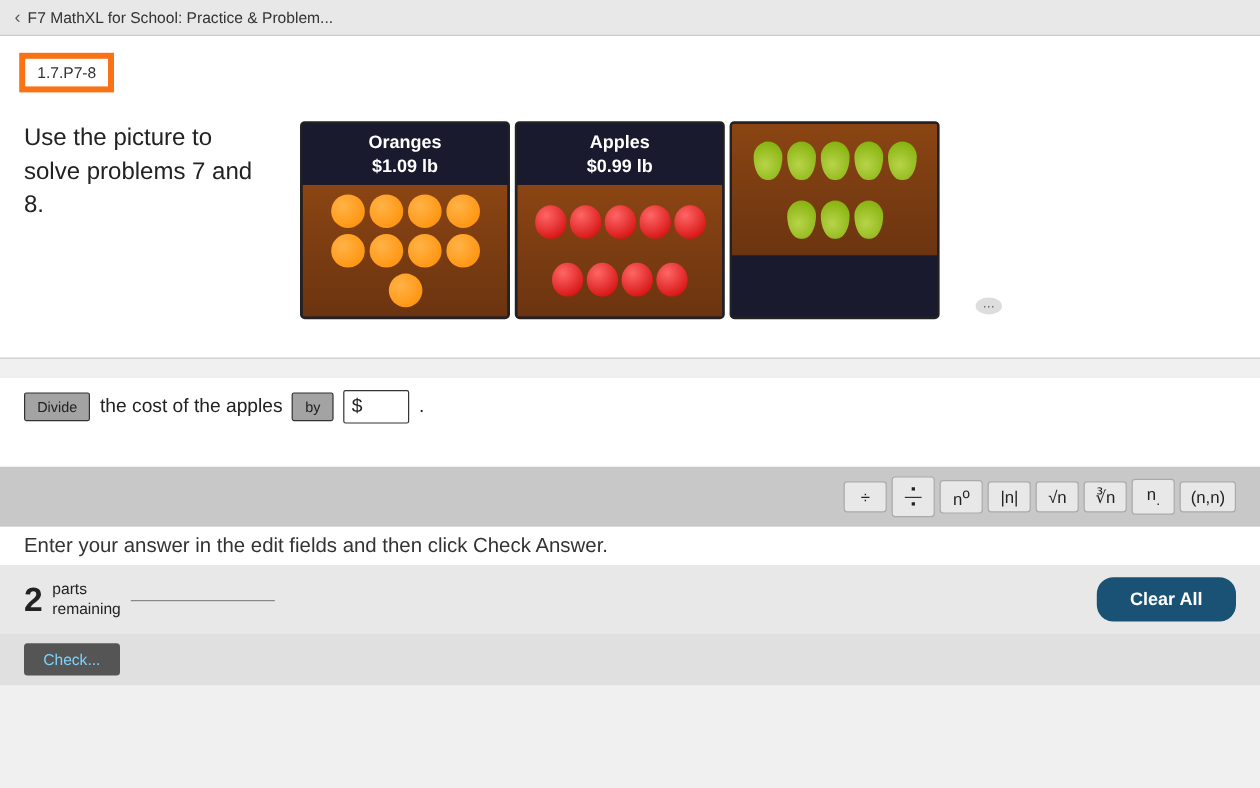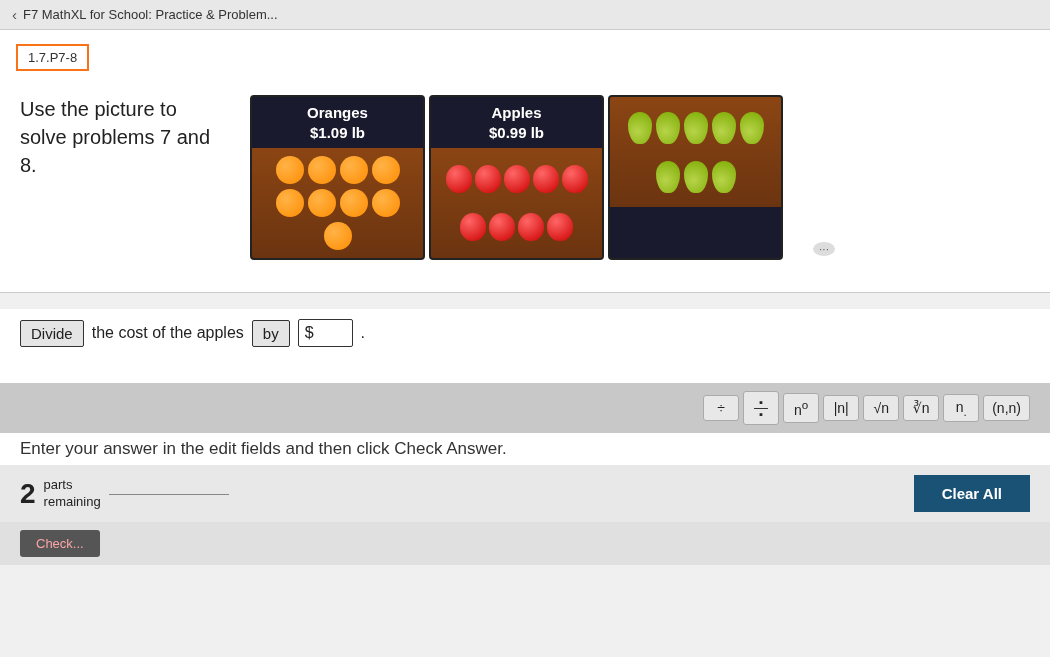--- a/index.html
+++ b/index.html
@@ -27,21 +27,21 @@
       color: #555;
       font-size: 15px;
     }
 
     
     .section-id {
       background: white;
       padding: 4px 10px;
       font-size: 13px;
       color: #333;
-      border: 2px solid #f97316;
+      border: 5px solid #f97316;
       display: inline-block;
       margin: 8px 16px;
     }
 
     
     .main-content {
       background: white;
       margin: 0 0 0 0;
       padding: 16px 20px;
     }
@@ -181,22 +181,22 @@
       gap: 8px;
       font-size: 16px;
       color: #222;
       margin-bottom: 20px;
       flex-wrap: wrap;
     }
 
     .word-box {
       border: 1px solid #333;
       padding: 4px 10px;
-      font-size: 15px;
-      background: #e5e5e5;
+      font-size: 12px;
+      background: #a3a3a3;
       border-radius: 2px;
     }
 
     .dollar-input-wrap {
       display: flex;
       align-items: center;
       border: 1px solid #333;
       padding: 4px 6px;
       background: white;
       border-radius: 2px;
@@ -276,37 +276,37 @@
       margin-top: 2px;
     }
 
     .clear-all-btn {
       background: #1a5276;
       color: white;
       border: none;
       padding: 10px 28px;
       font-size: 15px;
       font-weight: bold;
-      border-radius: 0;
+      border-radius: 14px;
       cursor: pointer;
     }
 
     
     .footer-area {
       background: #e0e0e0;
       padding: 8px 20px;
       display: flex;
       justify-content: flex-start;
       align-items: center;
       gap: 10px;
     }
 
     .check-btn {
       background: #555;
-      color: #fca5a5;
+      color: #7dd3fc;
       border: none;
       padding: 6px 16px;
       font-size: 13px;
       border-radius: 3px;
       cursor: pointer;
     }
   </style>
 </head>
 <body>
 

